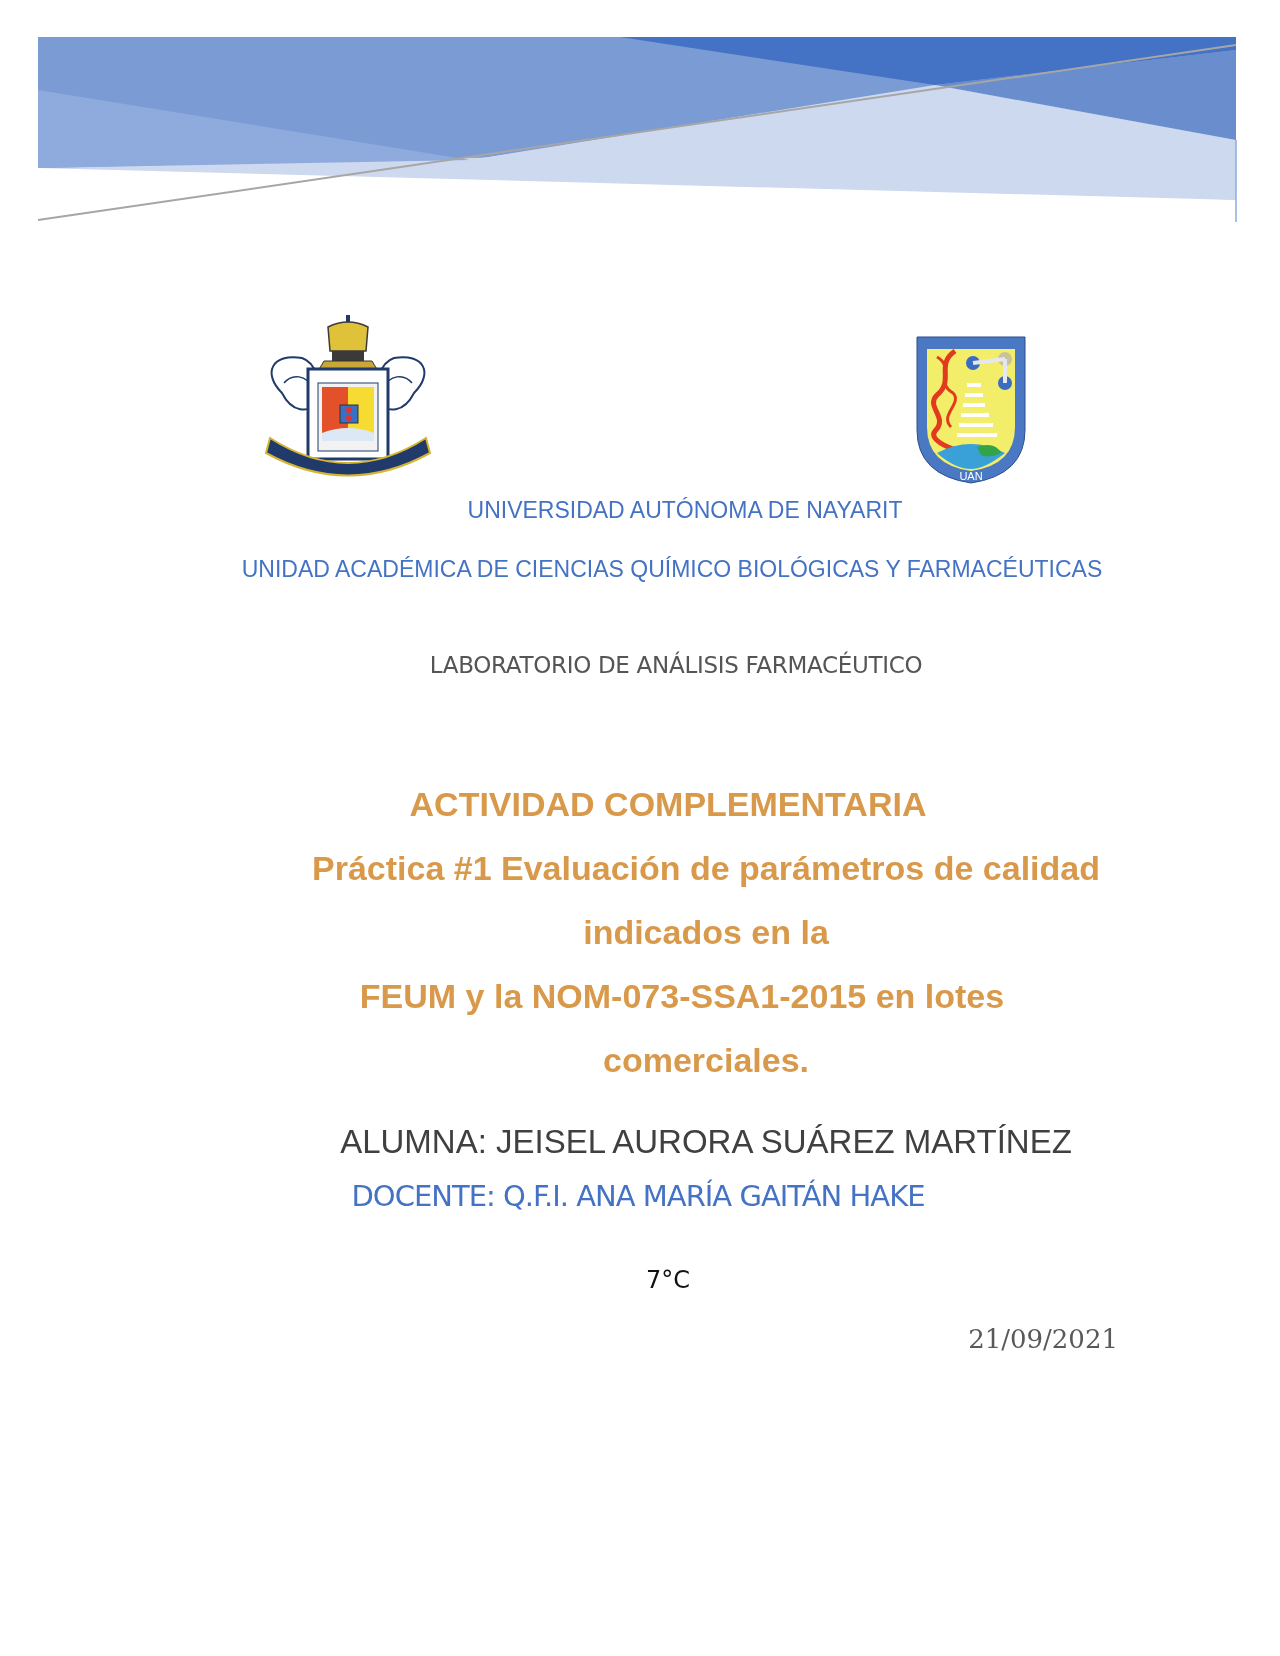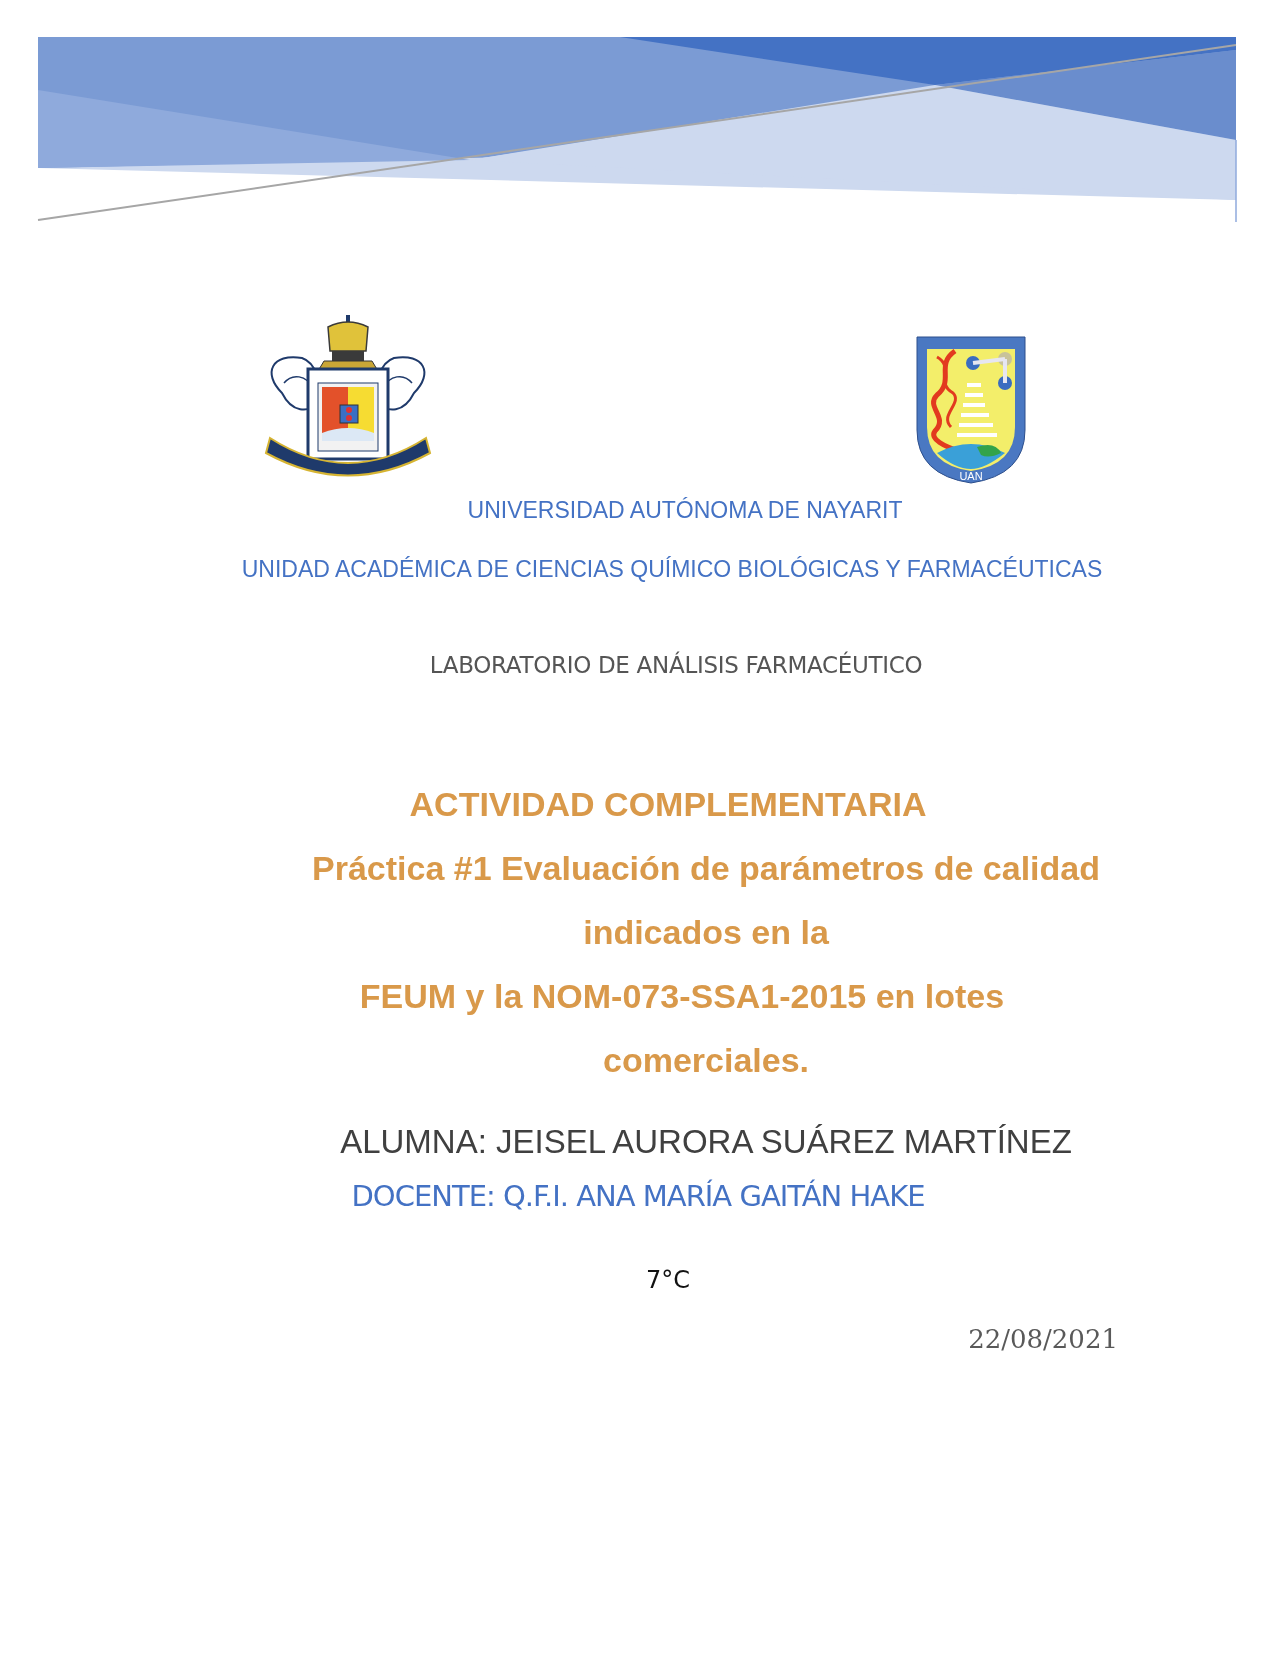--- a/index.html
+++ b/index.html
@@ -102,13 +102,13 @@
 <div class="center-line title" style="top:849px; left:66px;">Práctica #1 Evaluación de parámetros de calidad</div>
 <div class="center-line title" style="top:913px; left:66px;">indicados en la</div>
 <div class="center-line title" style="top:977px; left:42px;">FEUM y la NOM-073-SSA1-2015 en lotes</div>
 <div class="center-line title" style="top:1041px; left:66px;">comerciales.</div>
 
 <div class="center-line student" style="top:1123px; left:66px;">ALUMNA: JEISEL AURORA SUÁREZ MARTÍNEZ</div>
 <div class="center-line teacher" style="top:1179px; left:-2px;">DOCENTE: Q.F.I. ANA MARÍA GAITÁN HAKE</div>
 
 <div class="center-line temp" style="top:1266px; left:28px;">7°C</div>
 
-<div class="date" style="top:1324px; right:162px;">22/08/2021</div>
+<div class="date" style="top:1324px; right:162px;">21/09/2021</div>
 
 </body></html>

